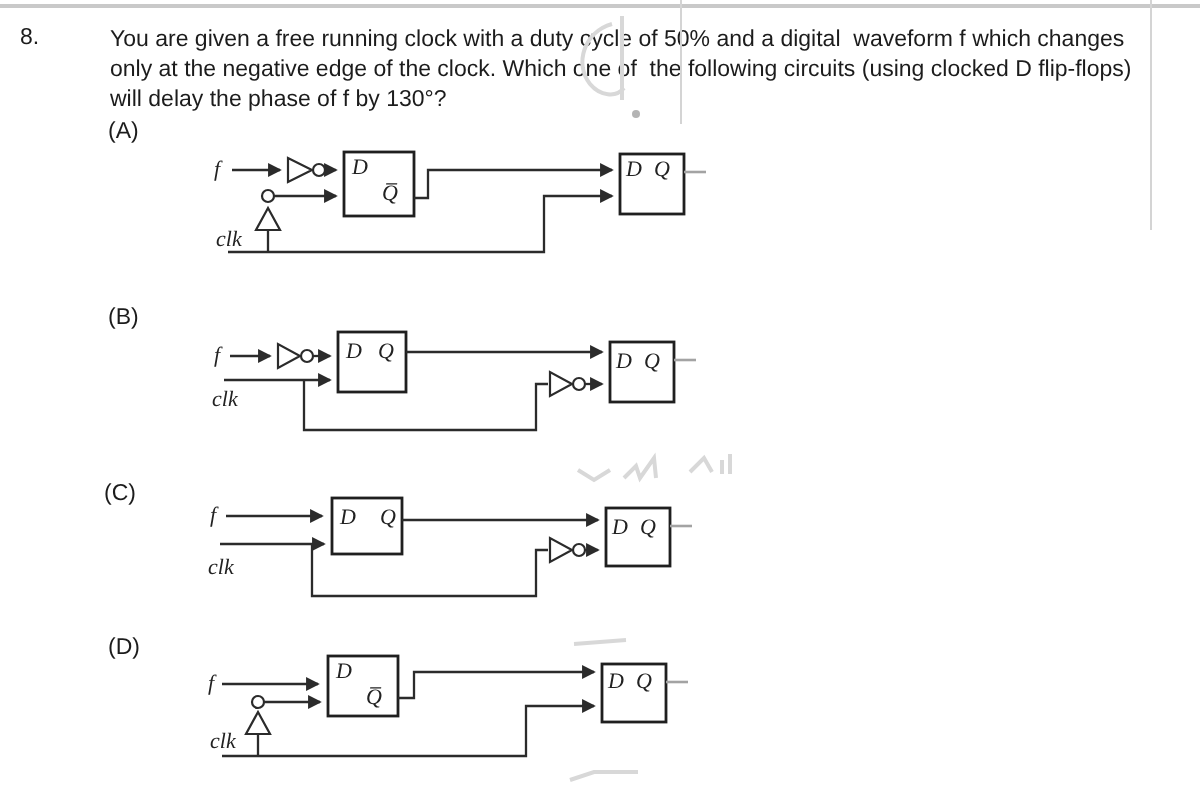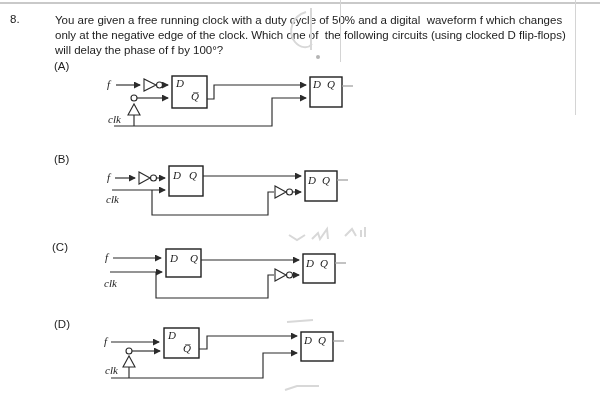--- a/index.html
+++ b/index.html
@@ -31,21 +31,21 @@
 <body>
 
 <div class="page">
 
   <div class="topline"></div>
 
   <div class="qnum">8.</div>
   <div class="qtext">
     <div>You are given a free running clock with a duty cycle of 50% and a digital  waveform f which changes</div>
     <div>only at the negative edge of the clock. Which one of  the following circuits (using clocked D flip-flops)</div>
-    <div>will delay the phase of f by 100°?</div>
+    <div>will delay the phase of f by 130°?</div>
   </div>
 
   <span class="optlabel opt-a">(A)</span>
   <span class="optlabel opt-b">(B)</span>
   <span class="optlabel opt-c">(C)</span>
   <span class="optlabel opt-d">(D)</span>
 
   <svg class="circuits" width="600" height="400" viewBox="0 0 600 400">
     <defs>
       <marker id="arr" markerWidth="7" markerHeight="7" refX="5.2" refY="3" orient="auto">

